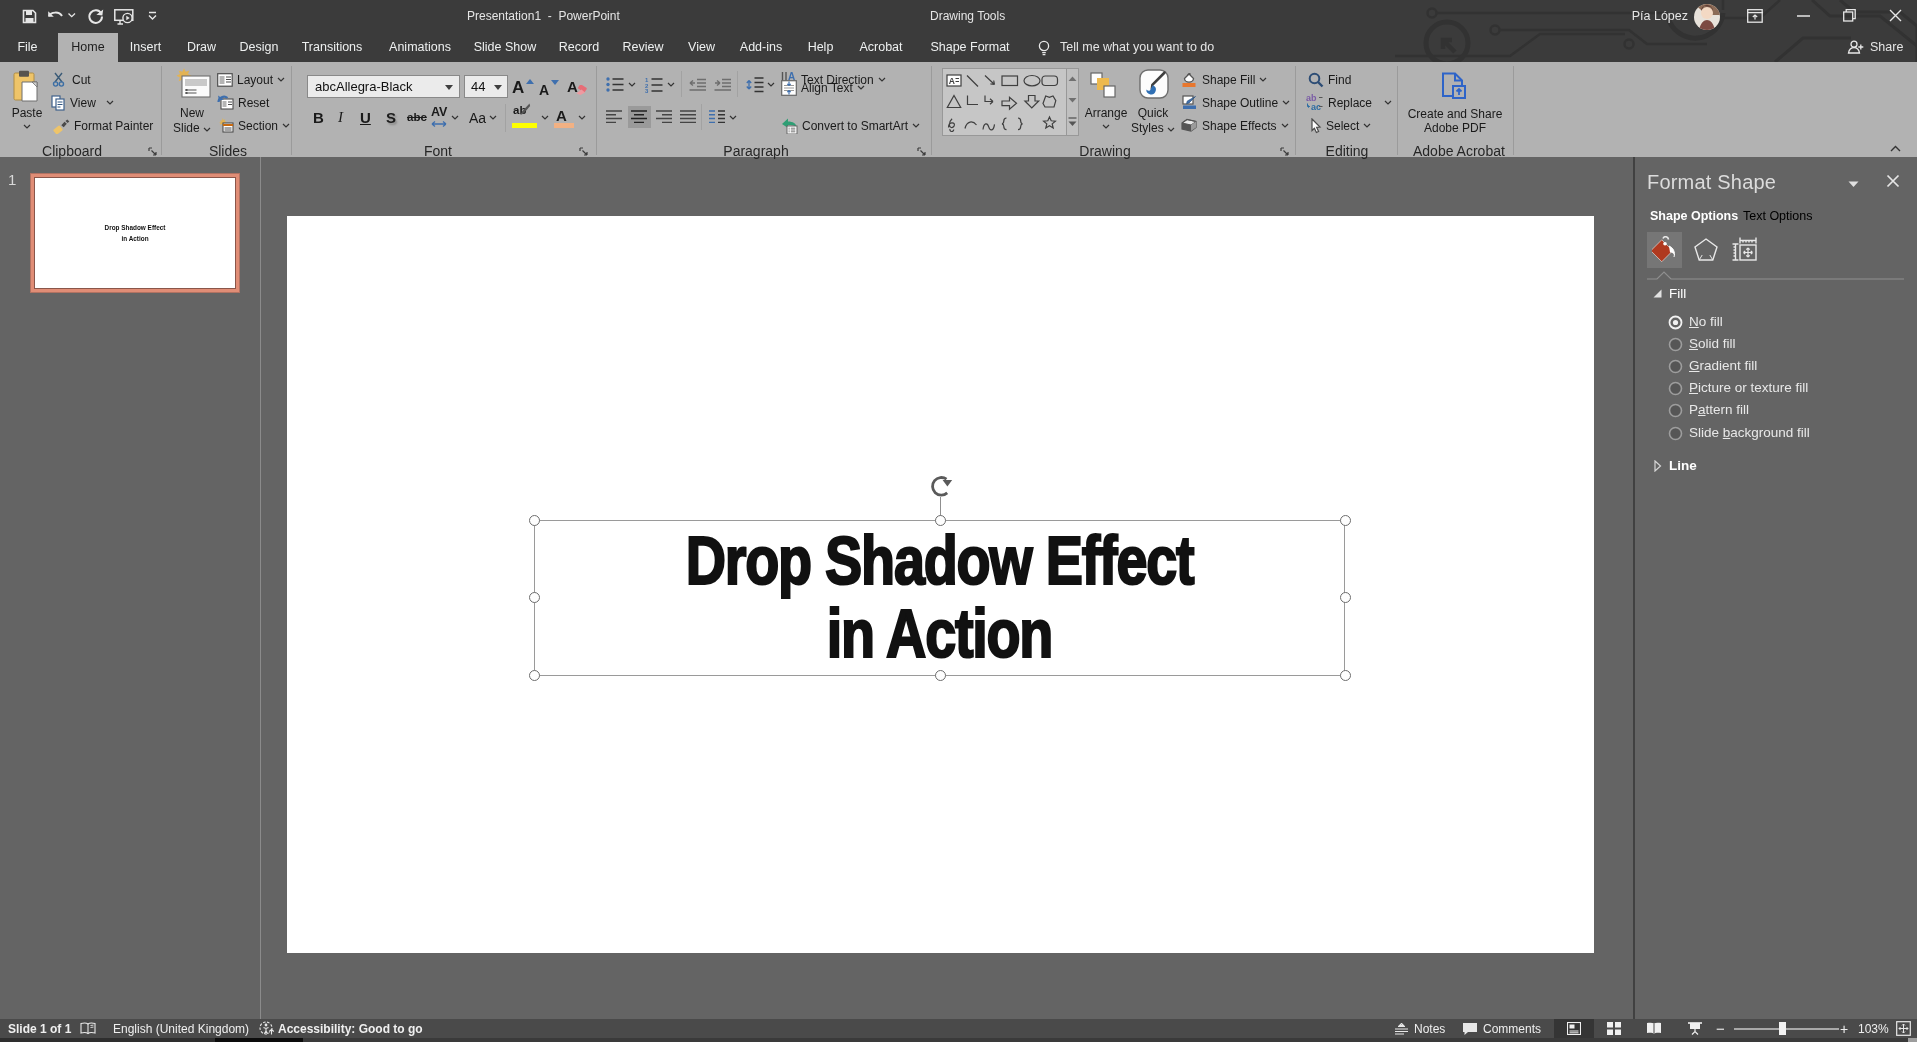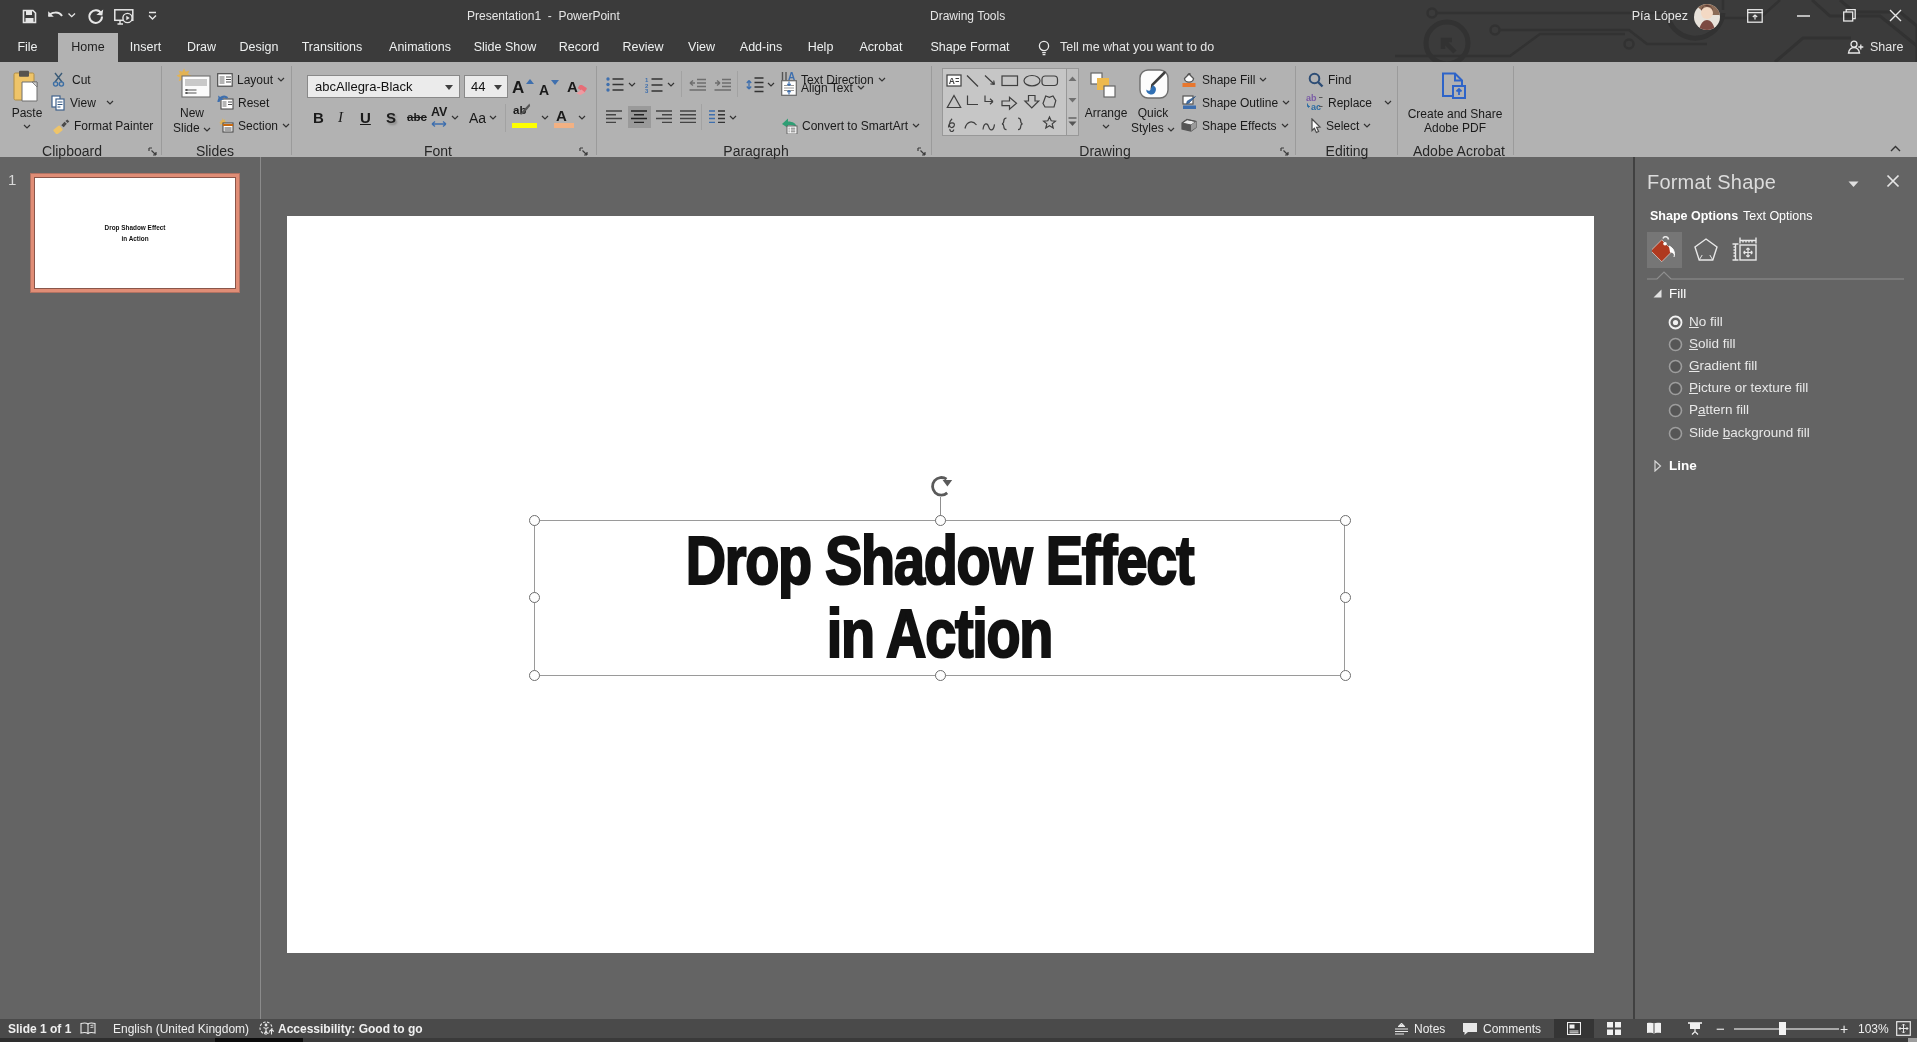--- a/index.html
+++ b/index.html
@@ -157,21 +157,21 @@
 
 <div class="gsep" style="left:161px"></div>
 <div class="gsep" style="left:291px"></div>
 <div class="gsep" style="left:596px"></div>
 <div class="gsep" style="left:931px"></div>
 <div class="gsep" style="left:1295px"></div>
 <div class="gsep" style="left:1397px"></div>
 <div class="gsep" style="left:1513px"></div>
 
 <div class="glabel" style="left:30px;width:84px">Clipboard</div>
-<div class="glabel" style="left:173px;width:84px">Slides</div>
+<div class="glabel" style="left:186px;width:84px">Slides</div>
 <div class="glabel" style="left:396px;width:84px">Font</div>
 <div class="glabel" style="left:714px;width:84px">Paragraph</div>
 <div class="glabel" style="left:1063px;width:84px">Drawing</div>
 <div class="glabel" style="left:1305px;width:84px">Editing</div>
 <div class="glabel" style="left:1413px;width:84px">Adobe Acrobat</div>
 <svg class="launch" style="left:148px" viewBox="0 0 10 10">
         <path d="M1 1v3M1 1h3M3.5 3.5L8 8M8 8v-3M8 8h-3" stroke="#3c3c3c" stroke-width="1.2" fill="none"></path>
       </svg>
 <svg class="launch" style="left:579px" viewBox="0 0 10 10">
         <path d="M1 1v3M1 1h3M3.5 3.5L8 8M8 8v-3M8 8h-3" stroke="#3c3c3c" stroke-width="1.2" fill="none"></path>
@@ -574,21 +574,21 @@
   <div id="bigtext">Drop Shadow Effect<br>in Action</div>
   <div id="panel">
    <div class="abs" style="left:1647px;top:171px;font-size:20px;color:#dcdcdc;letter-spacing:0.2px">Format Shape</div>
    <svg class="abs" style="left:1848px;top:181px" width="11" height="7" viewBox="0 0 11 7">
           <path d="M0.5 0.5L5.5 6l5-5.5z" fill="#e0e0e0"></path>
         </svg>
    <svg class="abs" style="left:1886px;top:174px" width="14" height="14" viewBox="0 0 14 14">
           <path d="M1.5 1.5l11 11M12.5 1.5l-11 11" stroke="#e6e6e6" stroke-width="1.7"></path>
         </svg>
    <div class="abs" style="left:1650px;top:209px;font-size:12.5px;color:#fff;font-weight:bold">Shape Options</div>
-   <div class="abs" style="left:1743px;top:209px;font-size:12.5px;color:#ffffff">Text Options</div>
+   <div class="abs" style="left:1743px;top:209px;font-size:12.5px;color:#000000">Text Options</div>
    <div class="abs" style="left:1647px;top:232px;width:35px;height:36px;background:#767676"></div>
    <svg class="abs" style="left:1652px;top:236px" width="26" height="28" viewBox="0 0 26 28">
           <path d="M11 2.5a2.8 2.8 0 0 1 5.4 1" fill="none" stroke="#e8e8e8" stroke-width="1.6"></path>
           <rect x="2" y="7" width="15.5" height="15.5" transform="rotate(-45 9.75 14.75)" fill="#b0391f" stroke="#e8e8e8" stroke-width="0.6"></rect>
           <circle cx="13" cy="7.8" r="1.8" fill="#fff"></circle>
           <path d="M17 10c4 1.5 6.5 6 5 11 1-3-1.5-5-4-4.5z" fill="#fff"></path>
           <path d="M17 10c4 1.5 6.5 6 5 11" fill="none" stroke="#fff" stroke-width="1"></path>
         </svg>
    <svg class="abs" style="left:1693px;top:237px" width="26" height="26" viewBox="0 0 26 26">
           <path d="M13 2L24 10l-4.2 13H6.2L2 10z" fill="none" stroke="#e8e8e8" stroke-width="1.4"></path>

